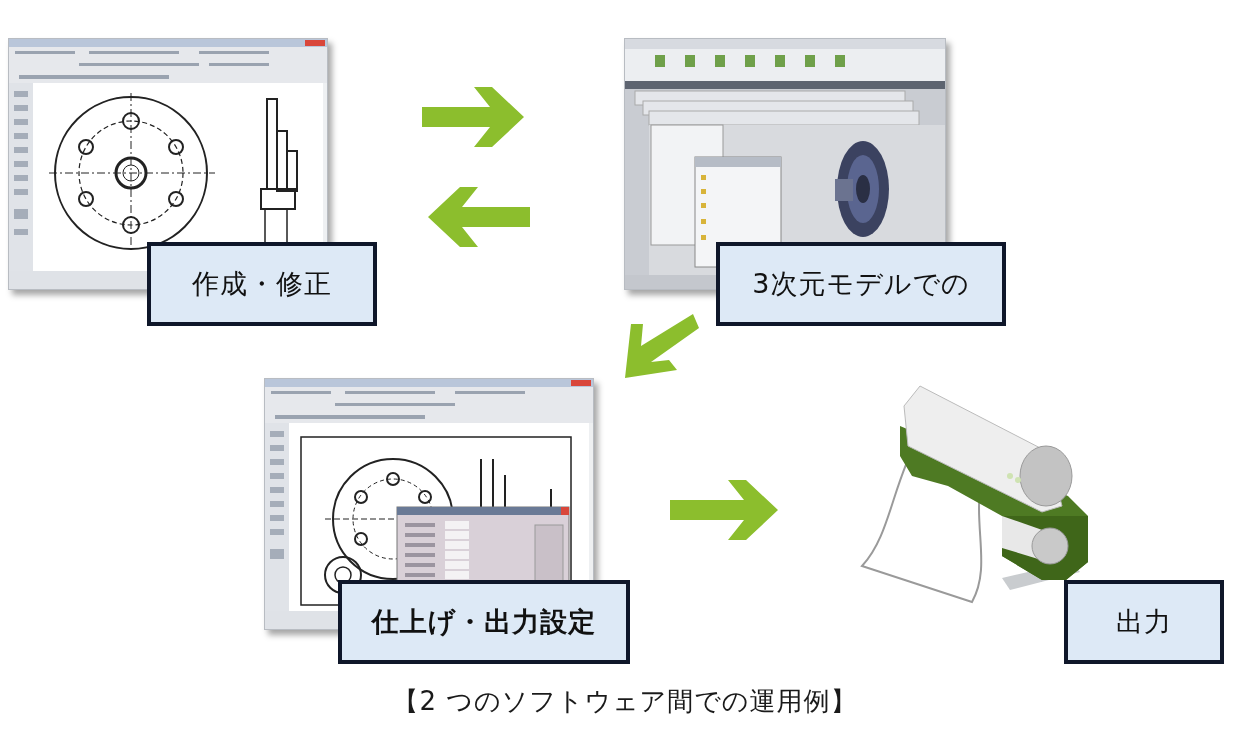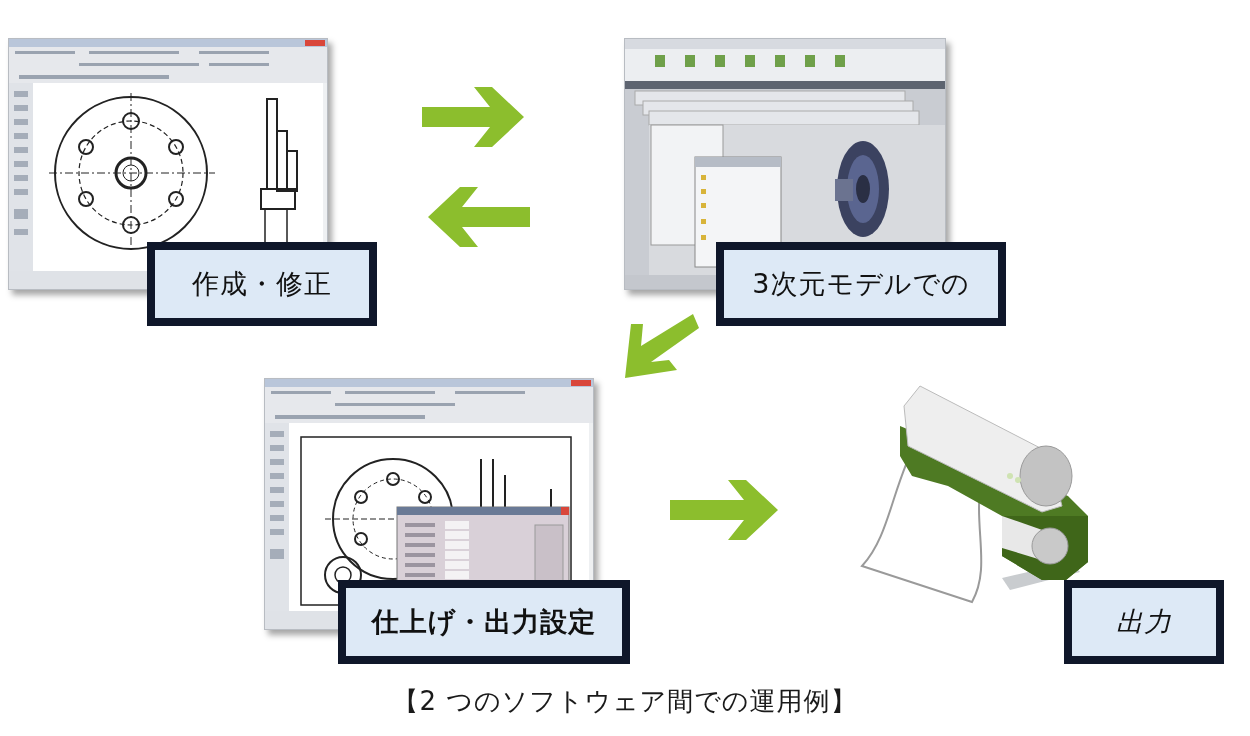--- a/index.html
+++ b/index.html
@@ -1,18 +1,18 @@
 <!DOCTYPE html>
 <html><head>
 <meta charset="utf-8">
 <style>
   html,body{margin:0;padding:0;background:#ffffff;}
   body{width:1250px;height:736px;position:relative;overflow:hidden;font-family:"DejaVu Sans","Liberation Sans",sans-serif;}
   .abs{position:absolute;}
-  .label{position:absolute;background:#dde9f6;border:8px solid #0f172a;box-sizing:border-box;display:flex;align-items:center;justify-content:center;text-align:center;color:#111;font-size:27px;line-height:1.15;letter-spacing:1px;}
+  .label{position:absolute;background:#dde9f6;border:4px solid #0f172a;box-sizing:border-box;display:flex;align-items:center;justify-content:center;text-align:center;color:#111;font-size:27px;line-height:1.15;letter-spacing:1px;}
   .shot{position:absolute;box-shadow:4px 5px 6px rgba(0,0,0,0.35);background:#eef0f2;border:1px solid #b8bcc2;overflow:hidden;}
   .caption{position:absolute;left:0;width:1250px;top:684px;text-align:center;font-size:26px;color:#1a1a1a;letter-spacing:1px;}
 </style>
 </head>
 <body>
 
 <div class="shot" style="left:8px;top:38px;width:318px;height:250px;">
   <svg width="318" height="250" viewBox="0 0 318 250">
     <rect x="0" y="0" width="318" height="8" fill="#b9c6da"></rect>
     <rect x="296" y="1" width="20" height="6" fill="#d9463a"></rect>
@@ -199,17 +199,17 @@
   <polygon points="150,150 236,150 236,196 214,214 190,214 150,190" fill="#3f6619"></polygon>
 
   <polygon points="68,20 196,86 210,140 190,146 56,80 52,40" fill="#eeeeee" stroke="#bbb" stroke-width="1"></polygon>
   <ellipse cx="194" cy="110" rx="26" ry="30" fill="#c3c3c3" stroke="#9a9a9a"></ellipse>
 
   <polygon points="150,150 196,166 196,196 150,182" fill="#e8e8e8"></polygon>
   <ellipse cx="198" cy="180" rx="18" ry="18" fill="#c9c9c9" stroke="#9a9a9a"></ellipse>
   <circle cx="158" cy="110" r="3" fill="#cfe3b2"></circle>
   <circle cx="166" cy="114" r="3" fill="#cfe3b2"></circle>
 </svg>
-<div class="label" style="left:1064px;top:580px;width:160px;height:84px;font-style:italic;">
+<div class="label" style="left:1064px;top:580px;width:160px;height:84px;">
   <span>出力</span>
 </div>
 
 <div class="caption">【2 つのソフトウェア間での運用例】</div>
 
 </body></html>

